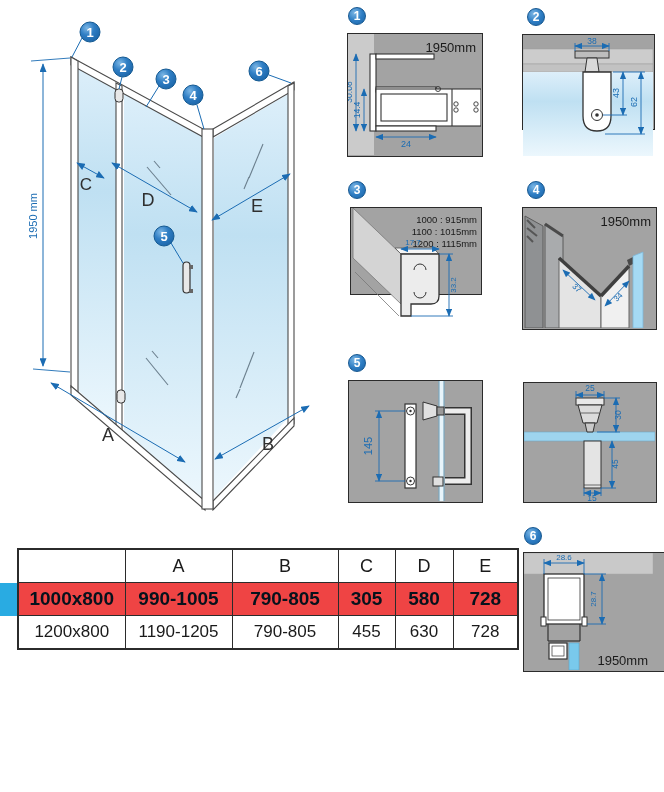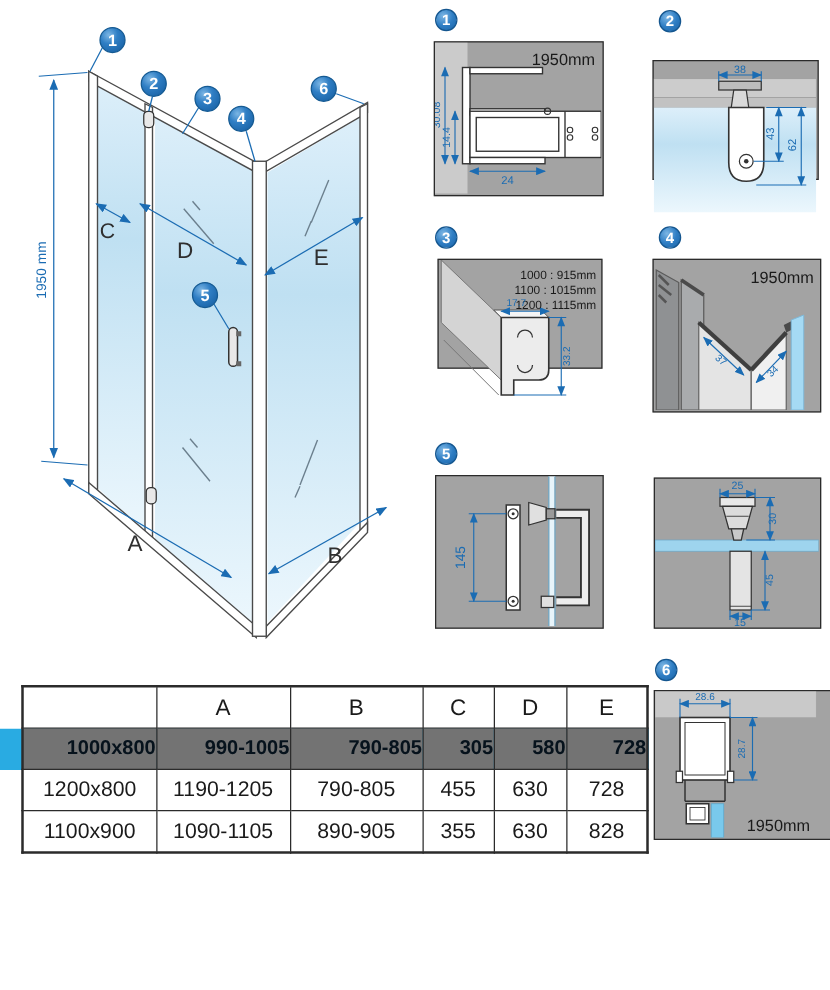--- a/index.html
+++ b/index.html
@@ -14,21 +14,21 @@
   svg text{font-family:"Liberation Sans",sans-serif;}
   .dim{fill:#1b6cb3;}
   .note{fill:#1a1a1a;}
   
   .hl-band{position:absolute;left:0;top:583px;width:519px;height:33px;background:#29abe2;}
   table.spec{position:absolute;left:17px;top:548px;border-collapse:collapse;border:2px solid #2b2b2b;
              table-layout:fixed;background:transparent;}
   table.spec th, table.spec td{border:1px solid #2b2b2b;height:32px;padding:0;text-align:center;
              font-size:17px;color:#1a1a1a;font-weight:normal;}
   table.spec th{font-size:18px;}
-  tr.hl td{background:#737373;font-weight:bold;color:#06121c;font-size:16px;text-align:right;}
+  tr.hl td{background:#ef4444;font-weight:bold;color:#06121c;font-size:19px;}
 </style>
 </head>
 <body>
 
 <div class="stage">
 
   <svg class="abs" style="width:0;height:0;left:0;top:0" aria-hidden="true">
     <defs>
       <marker id="arrE" viewBox="0 0 10 8" refX="9" refY="4" markerWidth="9" markerHeight="7" orient="auto">
         <path d="M0,0 L10,4 L0,8 Z" fill="#1b6cb3"></path>
@@ -153,21 +153,21 @@
         <line x1="28" y1="103" x2="88" y2="103" marker-start="url(#arrS)" marker-end="url(#arrE)"></line>
       </g>
       <text class="note" font-size="13" text-anchor="end" x="128" y="18">1950mm</text>
       <text class="dim" font-size="8.5" text-anchor="middle" transform="rotate(-90 4 58)" x="4" y="58">30.08</text>
       <text class="dim" font-size="8.5" text-anchor="middle" transform="rotate(-90 12 76)" x="12" y="76">14.4</text>
       <text class="dim" font-size="9" text-anchor="middle" x="58" y="113">24</text>
     </svg>
   </div>
 
   <div class="badge" style="left:527px;top:8px">2</div>
-  <div class="panel-box" style="left:522px;top:48px;width:133px;height:96px">
+  <div class="panel-box" style="left:522px;top:34px;width:133px;height:96px">
     <svg width="130" height="121" viewBox="0 0 130 121">
       <rect x="0" y="14" width="130" height="15" fill="#cccccc" stroke="#9a9a9a" stroke-width="0.5"></rect>
       <rect x="0" y="29" width="130" height="8" fill="#c2c2c2" stroke="#9a9a9a" stroke-width="0.5"></rect>
       <rect x="0" y="37" width="130" height="84" fill="url(#glassV)"></rect>
       <g>
         <rect x="52" y="16" width="34" height="7" fill="#bdbdbd" stroke="#333"></rect>
         <polygon points="64,23 74,23 76,37 62,37" fill="#d9d9d9" stroke="#333"></polygon>
         <path d="M60,37 L60,81 Q60,96 74,96 Q88,96 88,81 L88,37 Z" fill="#fff" stroke="#333" stroke-width="1.3"></path>
         <circle cx="74" cy="80" r="5.5" fill="#fff" stroke="#333"></circle>
         <circle cx="74" cy="80" r="1.8" fill="#333"></circle>
@@ -360,24 +360,16 @@
         <td>728</td>
       </tr>
       <tr>
         <td>1200x800</td>
         <td>1190-1205</td>
         <td>790-805</td>
         <td>455</td>
         <td>630</td>
         <td>728</td>
       </tr>
-      <tr>
-        <td>1100x900</td>
-        <td>1090-1105</td>
-        <td>890-905</td>
-        <td>355</td>
-        <td>630</td>
-        <td>828</td>
-      </tr>
     </tbody>
   </table>
 
 </div>
 
 </body></html>

